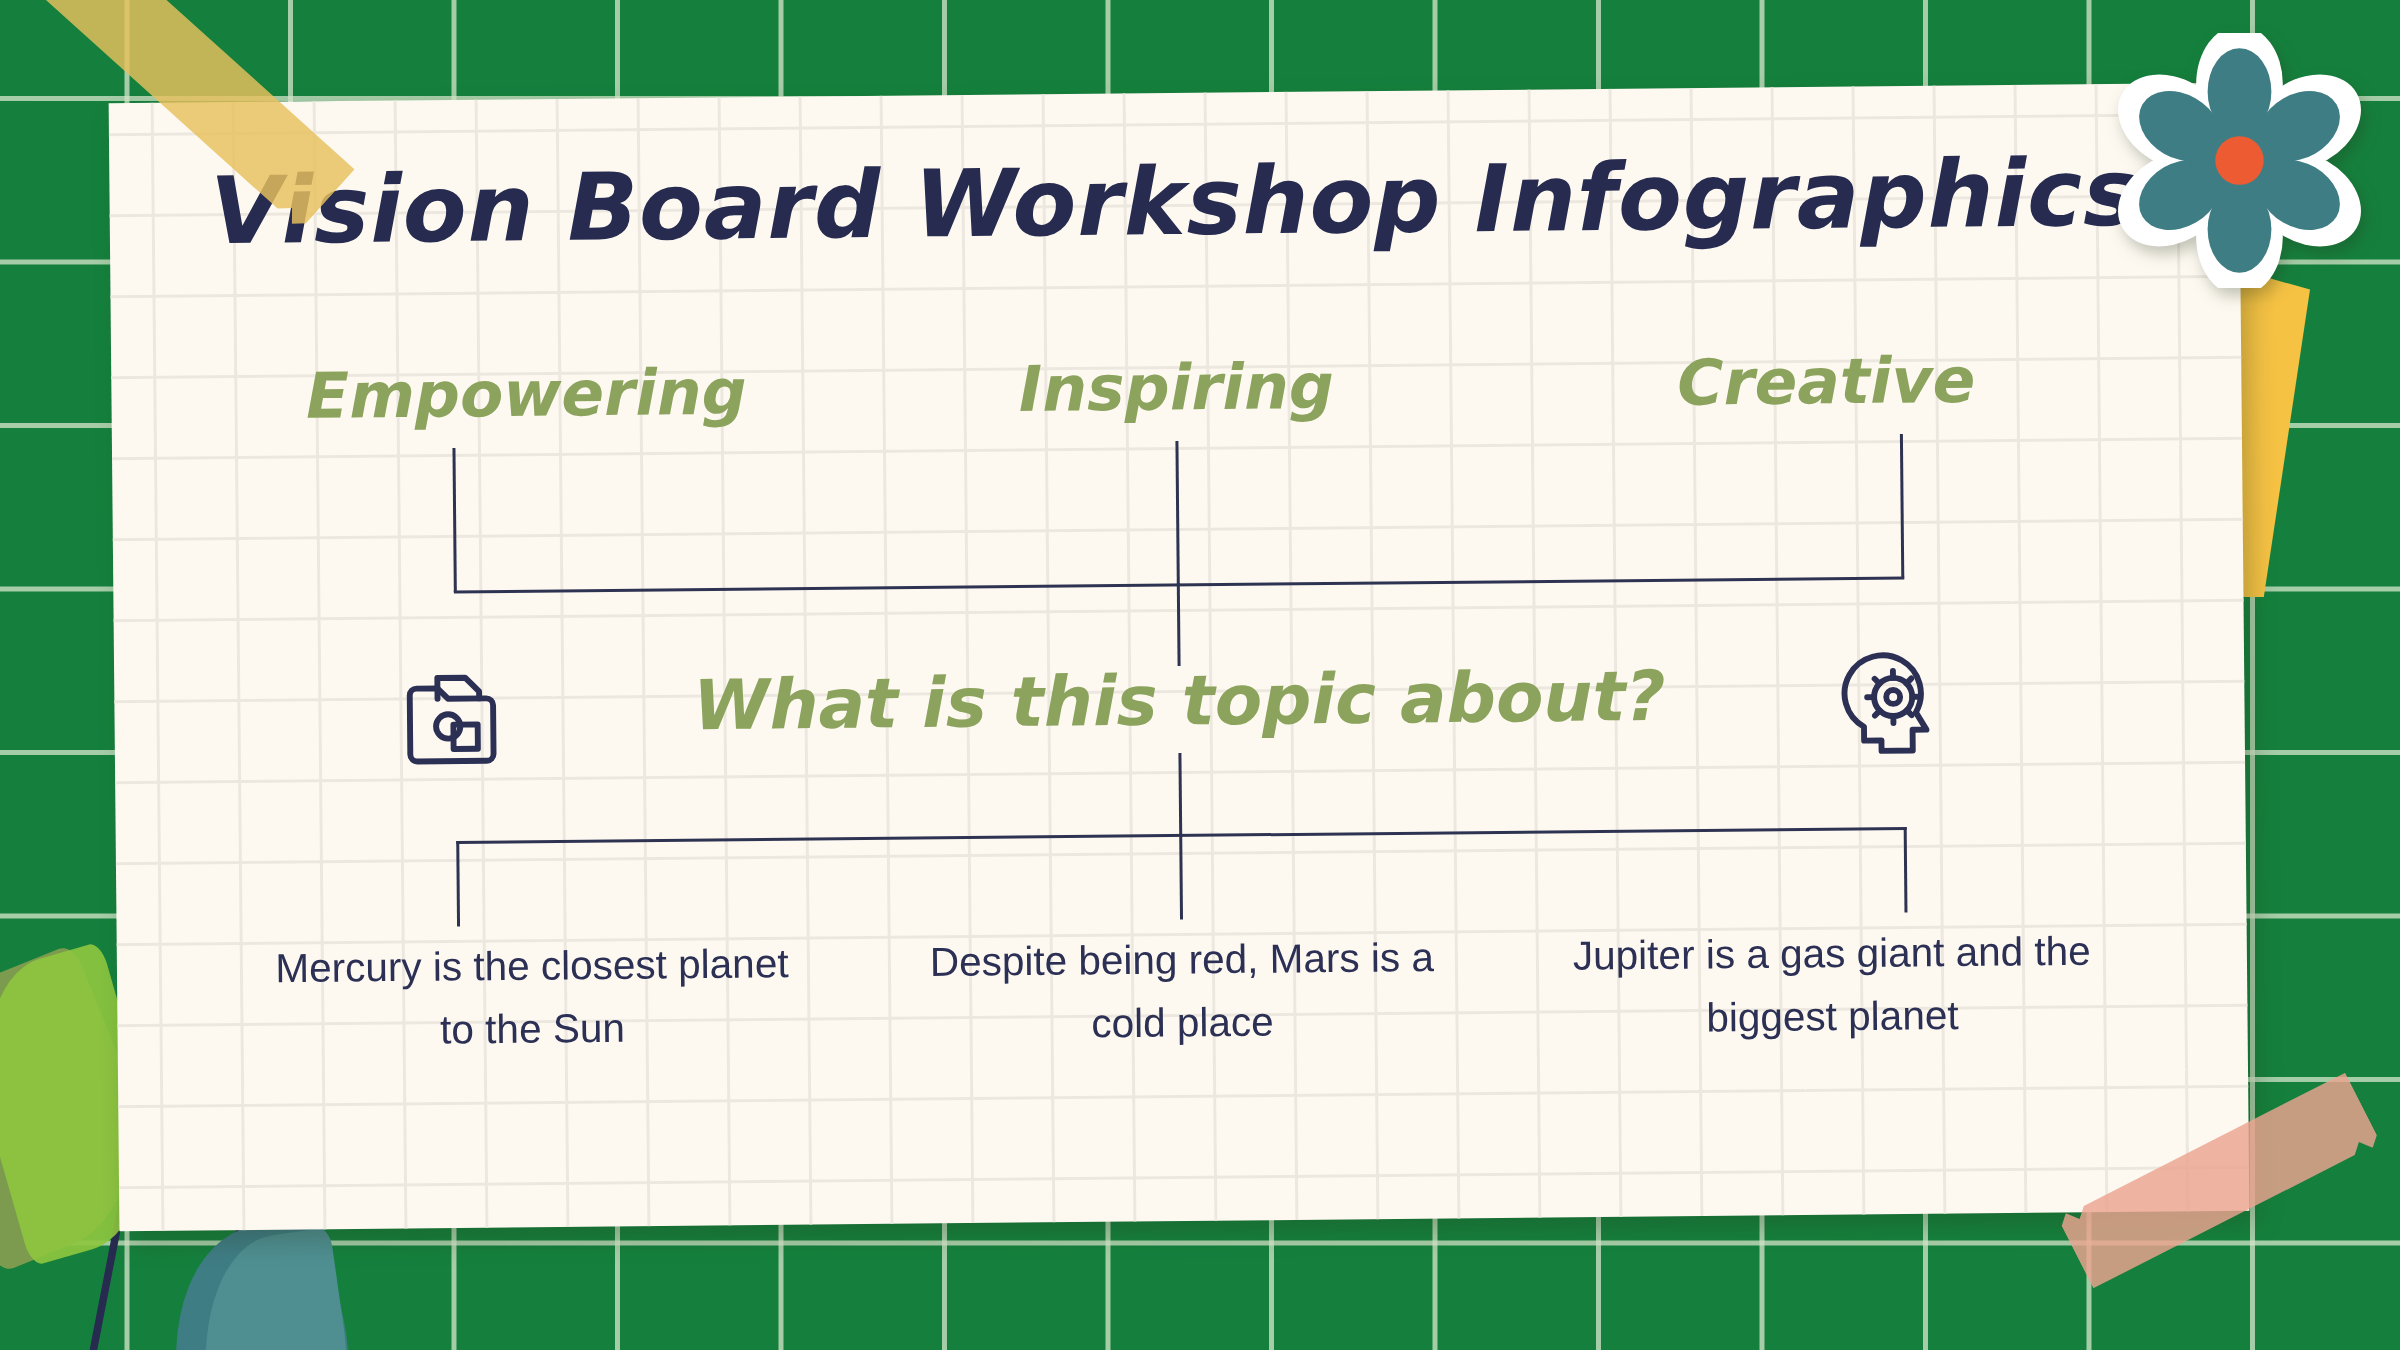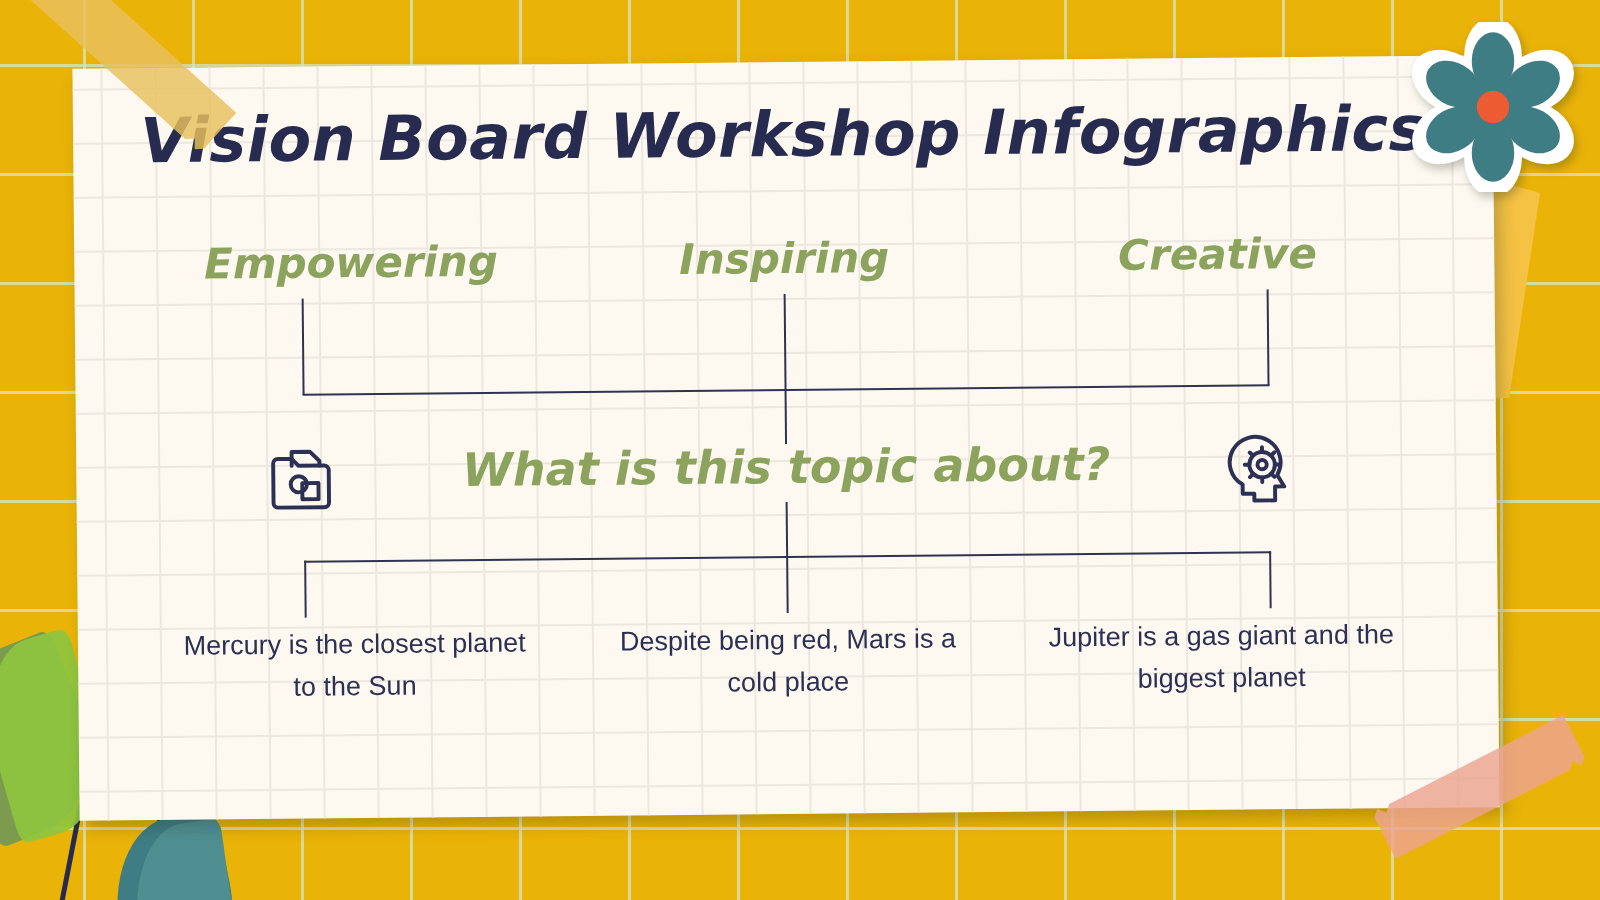--- a/index.html
+++ b/index.html
@@ -11,21 +11,21 @@
     height: 900px;
     overflow: hidden;
     font-family: "DejaVu Sans", sans-serif;
   }
 
   
   .stage {
     position: relative;
     width: 1600px;
     height: 900px;
-    background: #eab308;
+    background: #15803d;
     overflow: hidden;
   }
   .bg-grid {
     position: absolute;
     inset: -20px;
     background-image:
       linear-gradient(to right, rgba(214,231,203,0.75) 3px, transparent 3px),
       linear-gradient(to bottom, rgba(214,231,203,0.75) 3px, transparent 3px);
     background-size: 109px 109px;
     background-position: 103px 84px;

